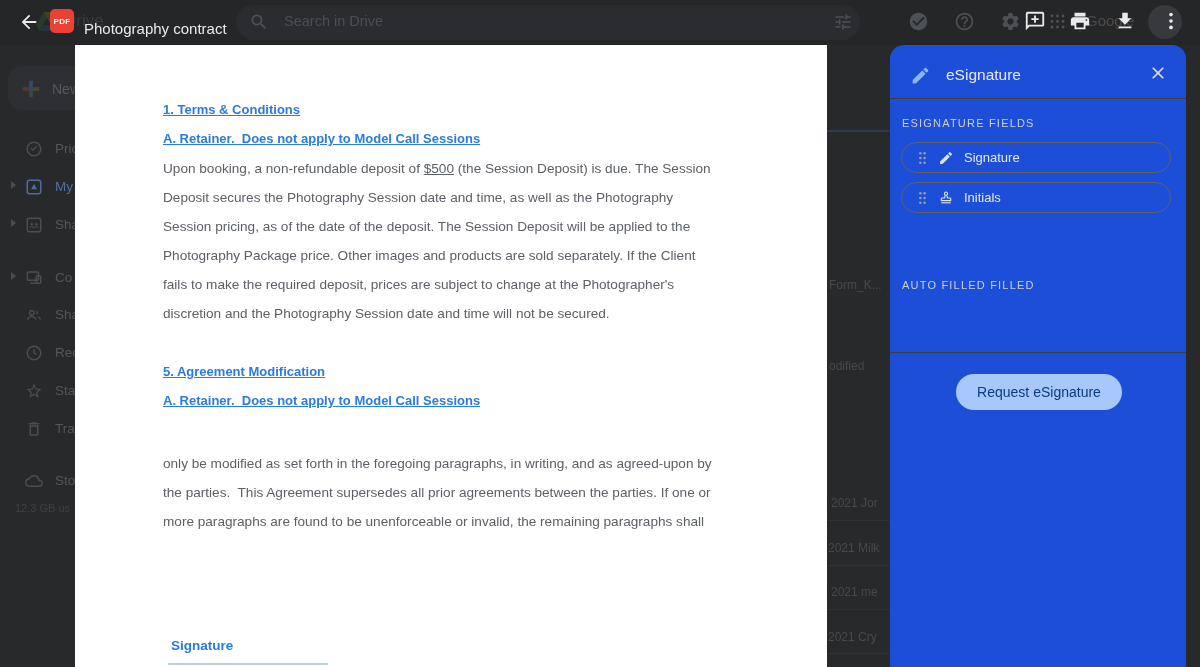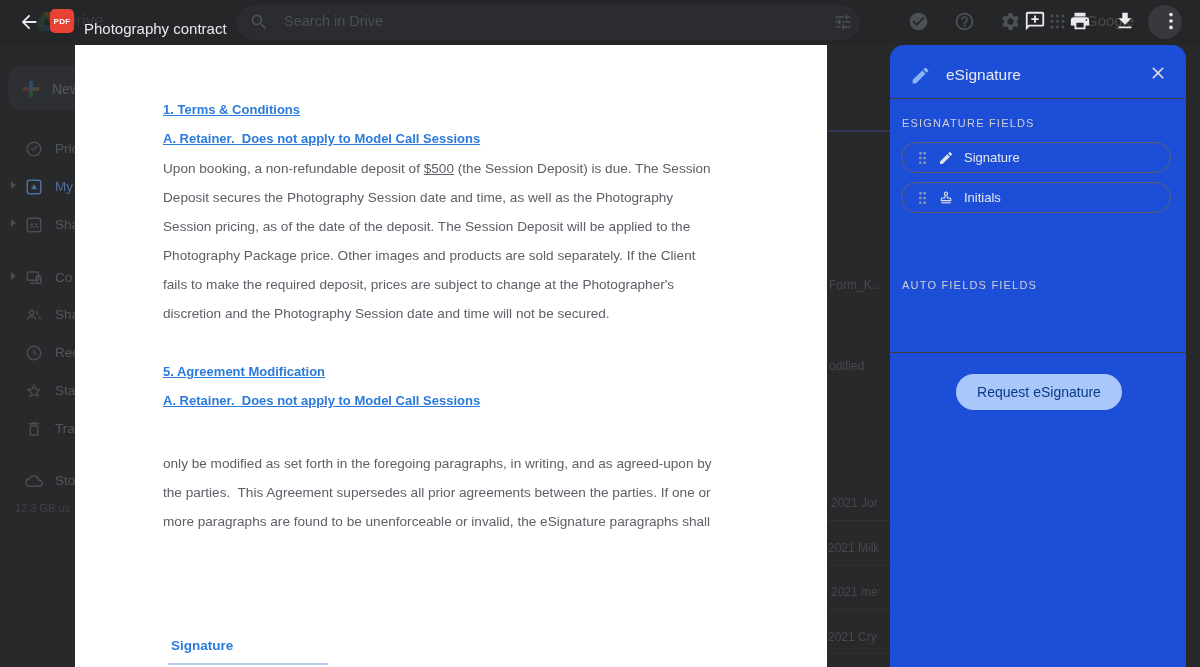--- a/index.html
+++ b/index.html
@@ -284,21 +284,21 @@
     <div class="doc-line" style="top:145px">Deposit secures the Photography Session date and time, as well as the Photography</div>
     <div class="doc-line" style="top:174px">Session pricing, as of the date of the deposit. The Session Deposit will be applied to the</div>
     <div class="doc-line" style="top:203px">Photography Package price. Other images and products are sold separately. If the Client</div>
     <div class="doc-line" style="top:232px">fails to make the required deposit, prices are subject to change at the Photographer's</div>
     <div class="doc-line" style="top:261px">discretion and the Photography Session date and time will not be secured.</div>
 
     <div class="doc-h" style="top:319px">5. Agreement Modification</div>
     <div class="doc-h" style="top:348px">A. Retainer.  Does not apply to Model Call Sessions</div>
     <div class="doc-line" style="top:411px">only be modified as set forth in the foregoing paragraphs, in writing, and as agreed-upon by</div>
     <div class="doc-line" style="top:440px">the parties.  This Agreement supersedes all prior agreements between the parties. If one or</div>
-    <div class="doc-line" style="top:469px">more paragraphs are found to be unenforceable or invalid, the eSignature paragraphs shall</div>
+    <div class="doc-line" style="top:469px">more paragraphs are found to be unenforceable or invalid, the remaining paragraphs shall</div>
 
     <div class="sig-label">Signature</div>
     <div class="sig-line"></div>
   </div>
 
   <div class="abs panel">
     <div class="panel-pen">
       <svg width="21" height="21" viewBox="0 0 24 24">
           <path fill="currentColor" d="M3 17.25V21h3.75L17.81 9.94l-3.75-3.75L3 17.25zM20.71 7.04a.996.996 0 0 0 0-1.41l-2.34-2.34a.996.996 0 0 0-1.41 0l-1.83 1.83 3.75 3.75 1.83-1.83z"></path>
         </svg>
@@ -344,21 +344,21 @@
         </span>
       <span class="f-ic">
           <svg width="16" height="16" viewBox="0 0 24 24">
             <path fill="none" stroke="currentColor" stroke-width="1.7" d="M12 3a2.4 2.4 0 0 0-1.1 4.53L9.8 12H6.2A1.2 1.2 0 0 0 5 13.2V16h14v-2.8a1.2 1.2 0 0 0-1.2-1.2h-3.6l-1.1-4.47A2.4 2.4 0 0 0 12 3z"></path>
             <path stroke="currentColor" stroke-width="1.7" d="M5 19.2h14"></path>
           </svg>
         </span>
       <span class="f-lb">Initials</span>
     </div>
 
-    <div class="sect-label" style="top:234px">AUTO FIELDS FIELDS</div>
+    <div class="sect-label" style="top:234px">AUTO FILLED FILLED</div>
 
 
     <div class="panel-div" style="top:307px"></div>
 
     <button class="req-btn">Request eSignature</button>
   </div>
 
 </div>
 
 </body></html>

